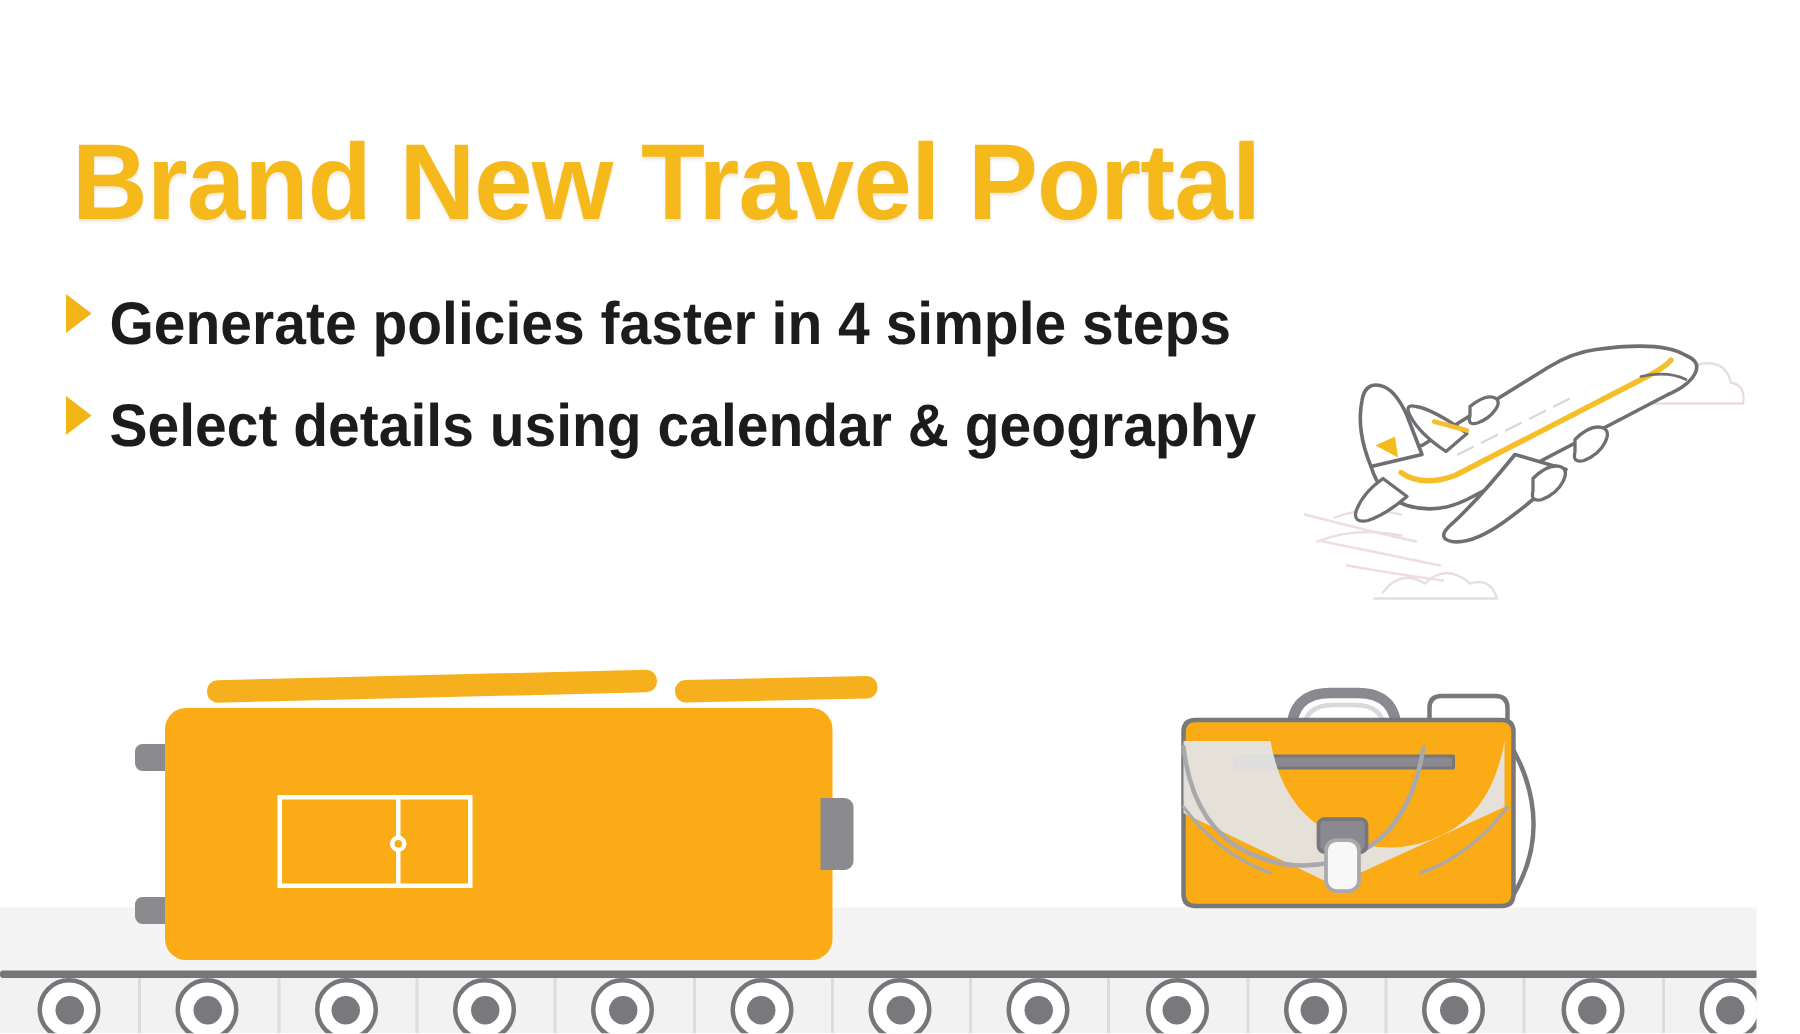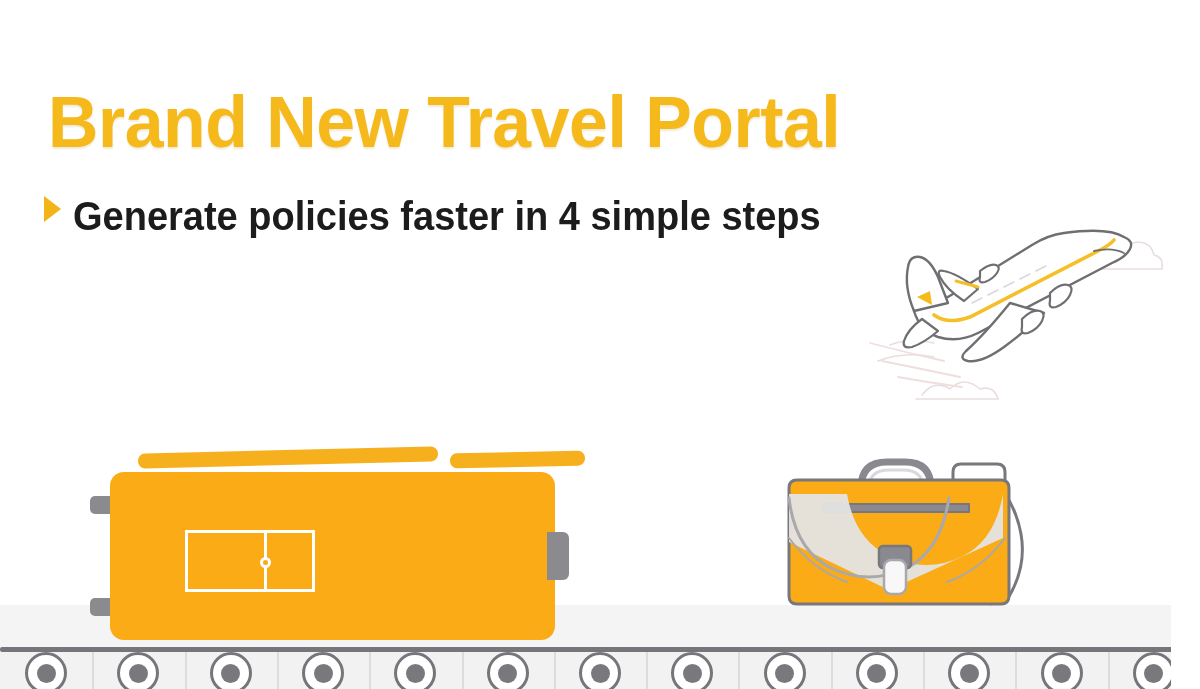--- a/index.html
+++ b/index.html
@@ -195,20 +195,24 @@
     
     
   </div>
 
   <div id="headline">Brand New Travel Portal</div>
 
   <div id="bullets">
     <div class="bullet-row">
       <div class="bullet-marker"></div>
       <div class="bullet-text">Generate policies faster in 4 simple steps</div>
+    </div>
+    <div class="bullet-row">
+      <div class="bullet-marker"></div>
+      <div class="bullet-text">Select details using calendar &amp; geography</div>
     </div>
   </div>
 
   <div id="airplane">
     <svg width="320" height="210" viewBox="0 0 320 210" xmlns="http://www.w3.org/2000/svg">
       <g fill="none" stroke="#e9dede" stroke-width="1.6" stroke-linecap="round">
         <path d="M210 30 q14 -16 30 -4 q16 -14 32 2 q18 -4 22 12 q10 2 8 14 l-96 0 q-8 -12 4 -24"></path>
         <path d="M62 180 q12 -16 28 -6 q14 -14 30 0 q14 -4 18 10 l-82 0"></path>
         <path d="M30 130 q20 -8 44 -2 M18 146 q26 -10 56 -4"></path>
       </g>

